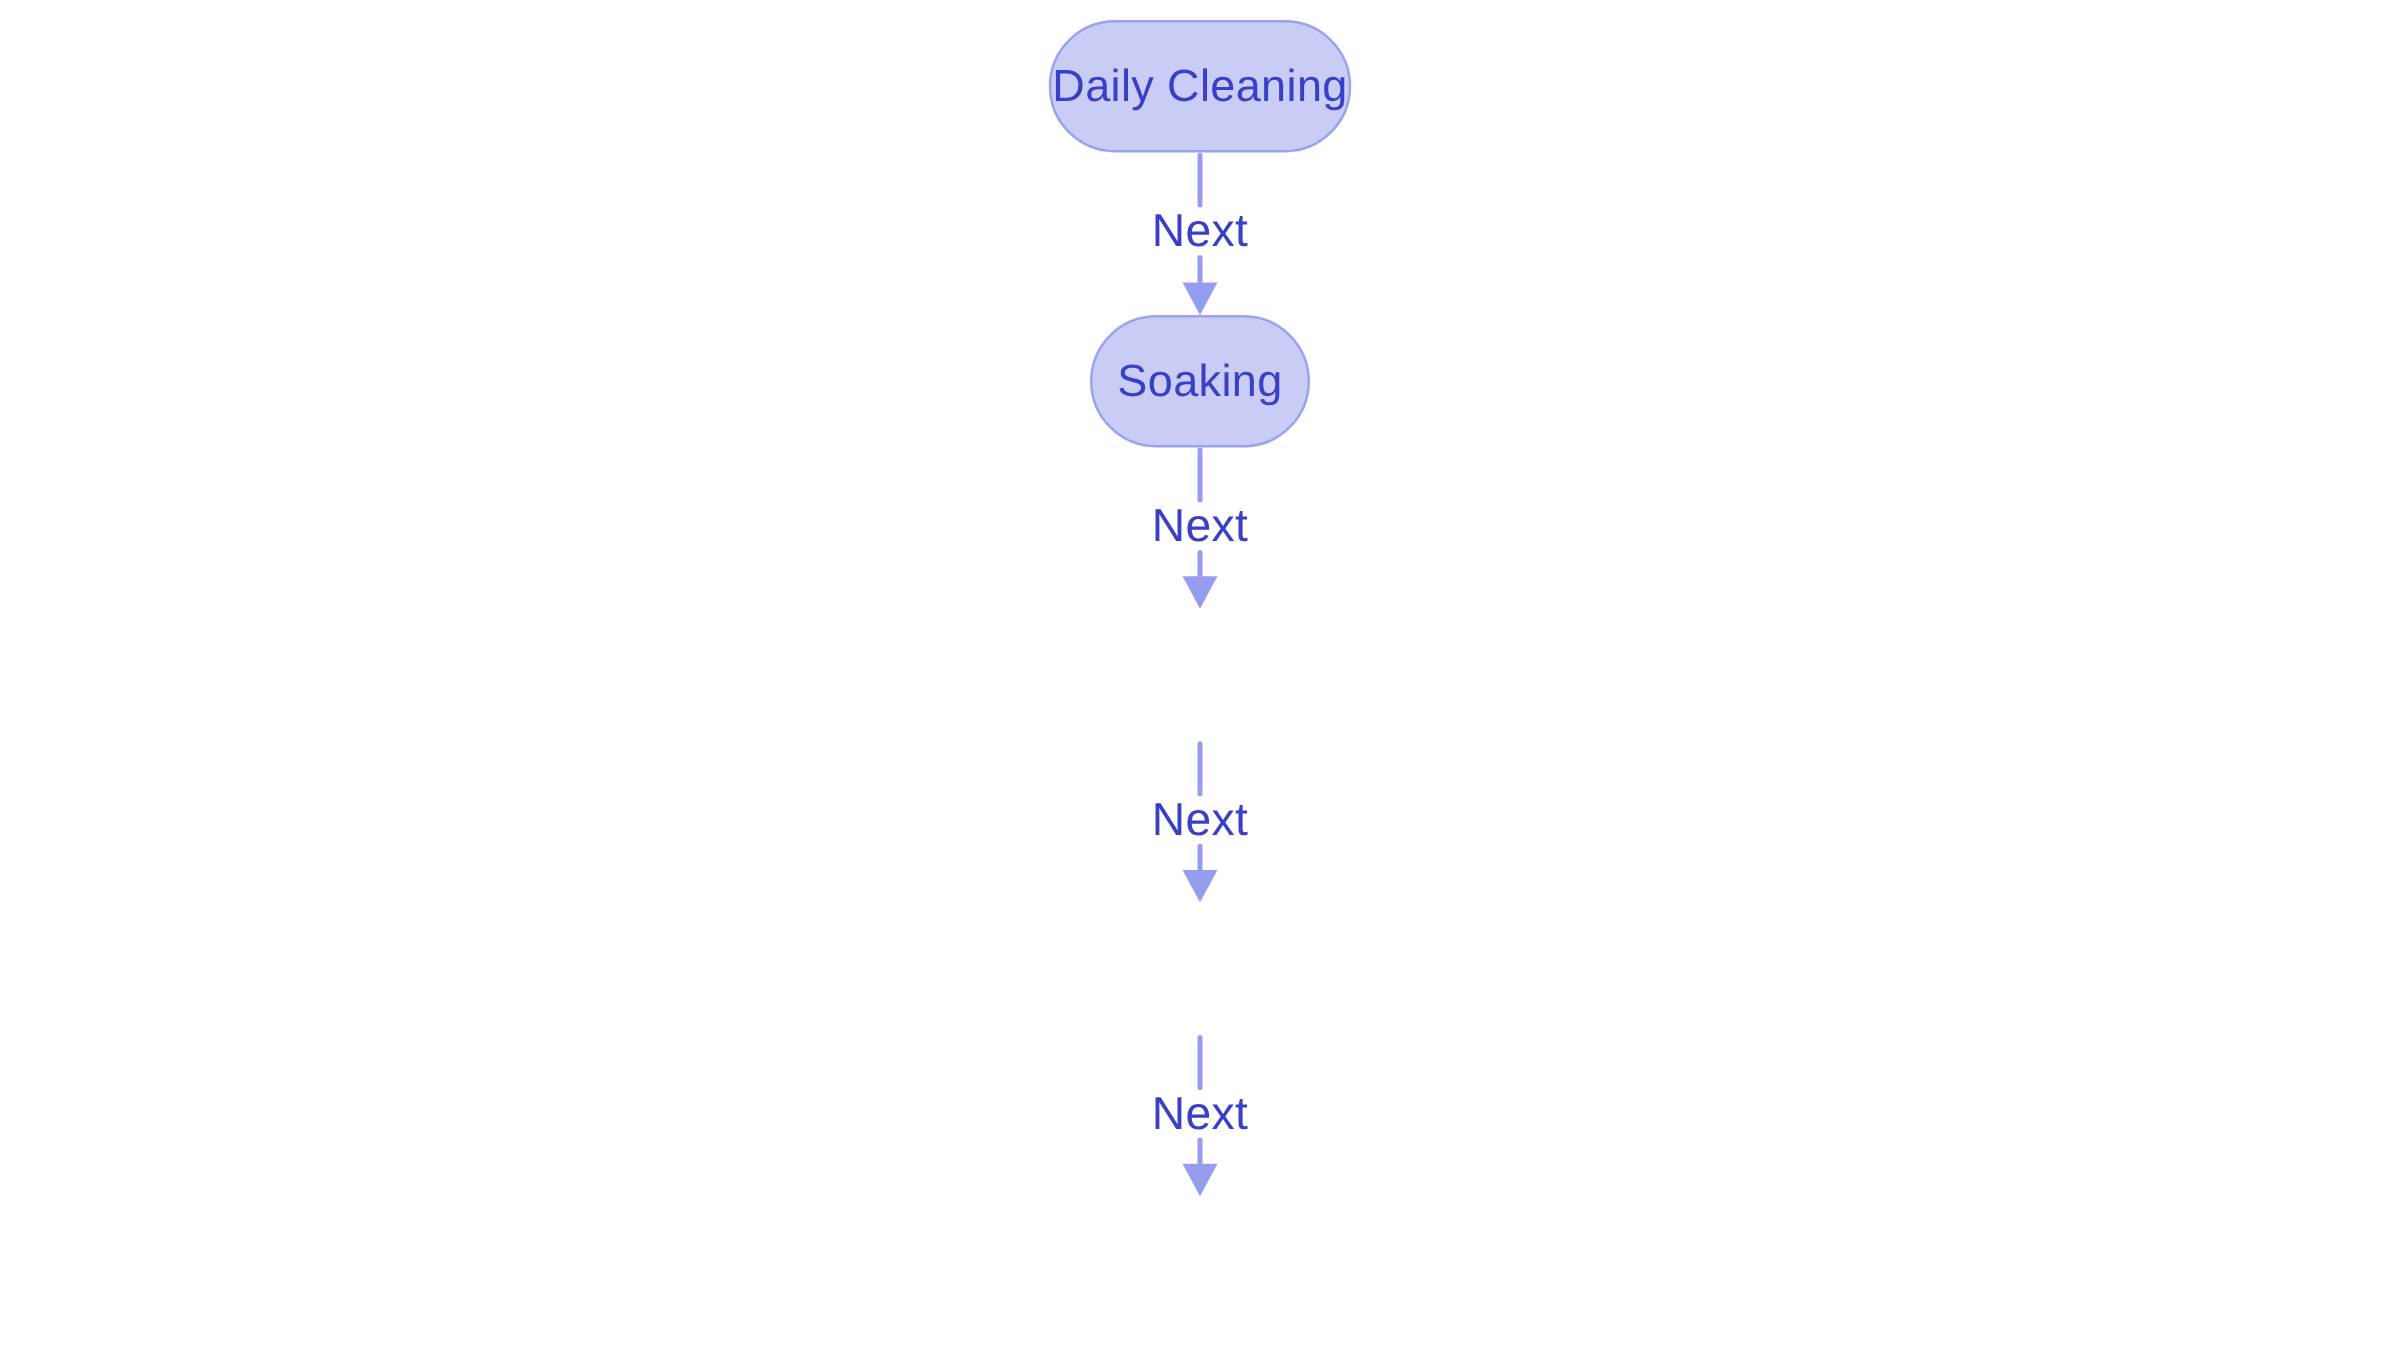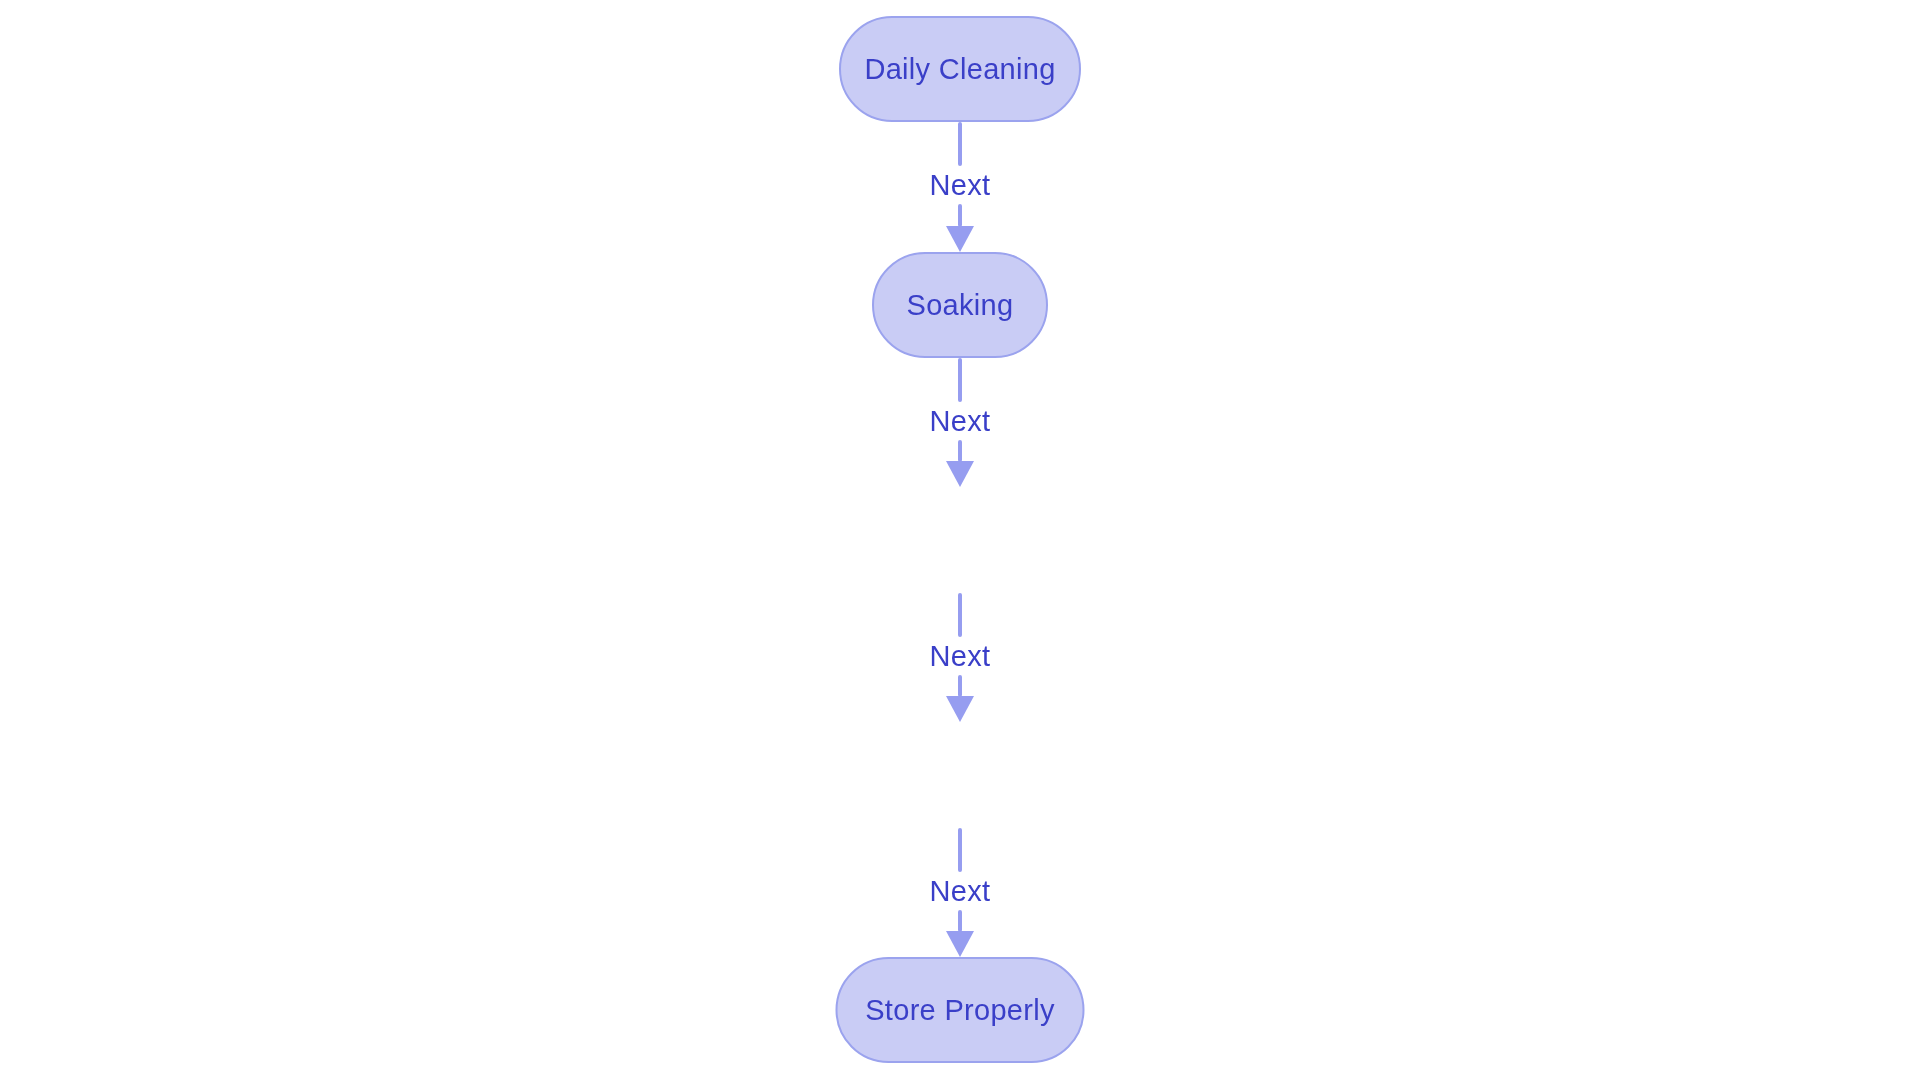--- a/index.html
+++ b/index.html
@@ -22,21 +22,21 @@
     box-sizing: border-box;
     border-radius: 53px;
     background: var(--node-fill, #c9ccf5);
     border: 2px solid var(--node-border, #9ba3ee);
     display: flex;
     align-items: center;
     justify-content: center;
   }
   .flow-node .node-label {
     color: var(--text-color, #3a3fc8);
-    font-size: 29px;
+    font-size: 36px;
     font-weight: 500;
     letter-spacing: 0.3px;
     white-space: nowrap;
   }
   .node-1 { top: 16px;  width: 242px; }
   .node-2 { top: 252px; width: 176px; }
   .node-3 { top: 487px; width: 270px; }
   .node-4 { top: 722px; width: 288px; }
   .node-5 { top: 957px; width: 249px; }
 
@@ -55,21 +55,21 @@
   .conn-4 { top: 828px; height: 129px; }
 
   .conn-seg-top {
     width: 4px;
     height: 44px;
     background: var(--arrow-color, #969df0);
     border-radius: 2px;
   }
   .edge-label {
     color: var(--text-color, #3a3fc8);
-    font-size: 29px;
+    font-size: 37px;
     font-weight: 500;
     line-height: 38px;
     letter-spacing: 0.3px;
   }
   .conn-seg-bottom {
     width: 4px;
     flex: 1;
     background: var(--arrow-color, #969df0);
     border-radius: 2px;
   }
@@ -118,17 +118,14 @@
   </div>
 
 
   <div class="connector conn-4">
     <div class="conn-seg-top"></div>
     <span class="edge-label">Next</span>
     <div class="conn-seg-bottom"></div>
     <div class="arrowhead"></div>
   </div>
 
-  <div class="flow-node node-5">
-    <span class="node-label">Store Properly</span>
-  </div>
 
 </div>
 
 </body></html>

